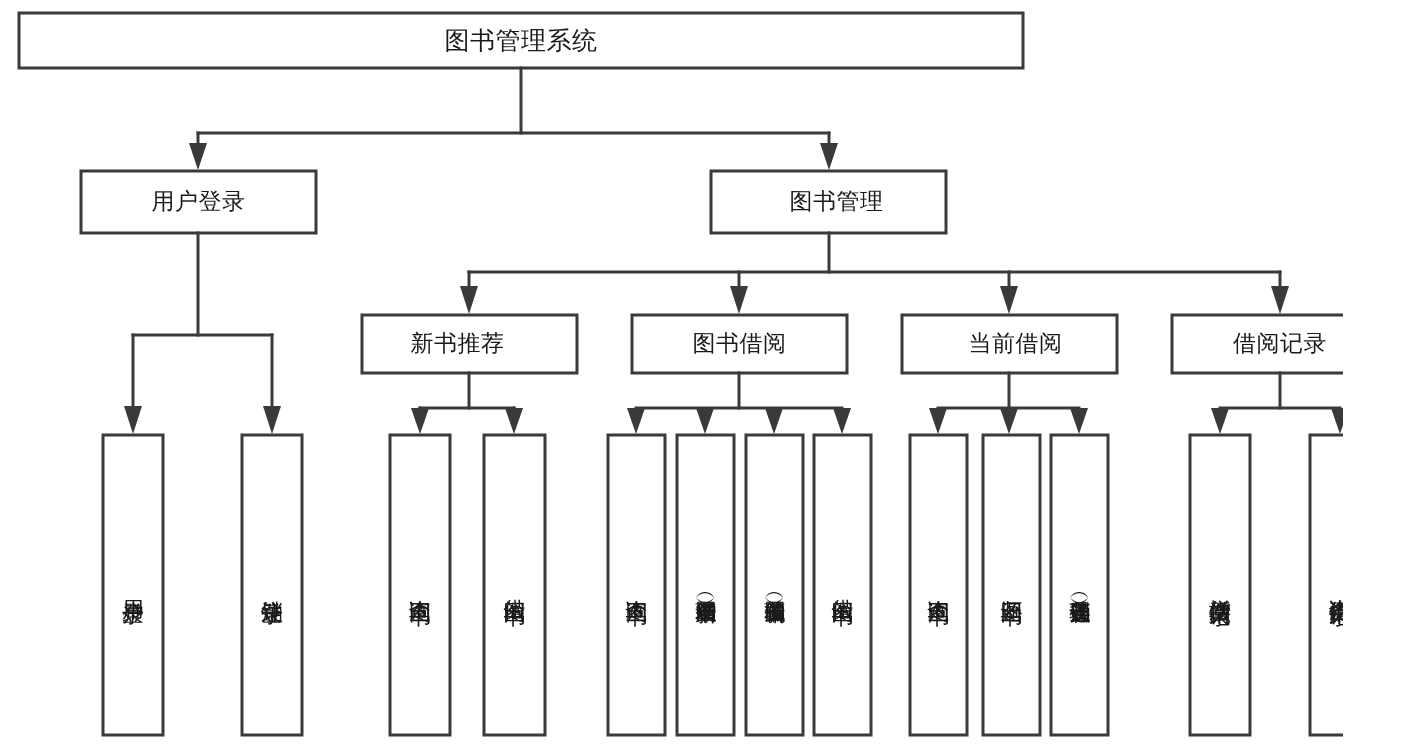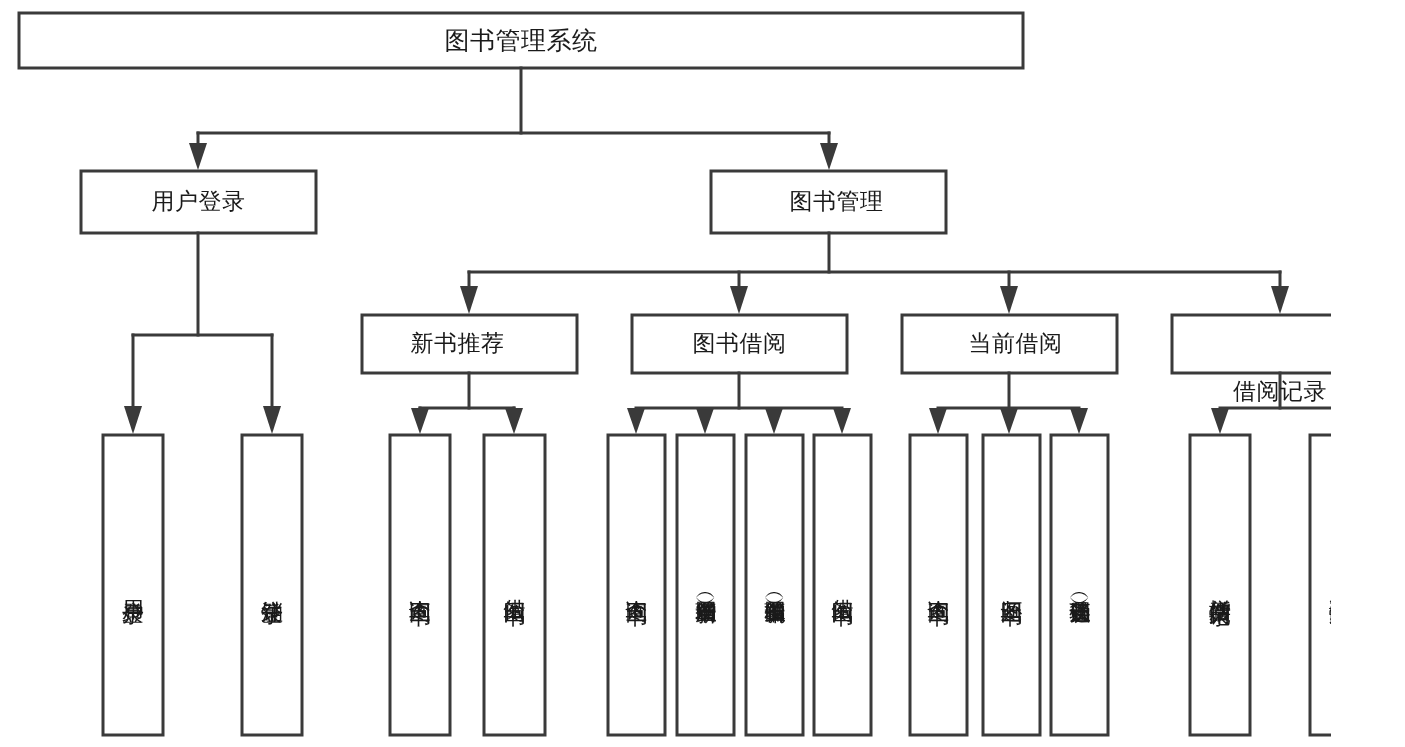--- a/index.html
+++ b/index.html
@@ -9,20 +9,21 @@
   }
   body {
     font-family: "DejaVu Sans", "Liberation Sans", sans-serif;
   }
   #diagram-root {
     position: relative;
     width: 1331px;
     height: 747px;
     background: #ffffff;
     overflow: hidden;
+    padding-left: 12px;
   }
   svg.flow {
     position: absolute;
     left: 0;
     top: 0;
     width: 1405px;
     height: 747px;
   }
   .node-rect {
     fill: #ffffff;
@@ -163,21 +164,21 @@
   </svg>
 
   <div class="node-label-h" style="left:19px; top:13px; width:1004px; height:55px; font-size:25px;">图书管理系统</div>
 
   <div class="node-label-h" style="left:81px; top:171px; width:235px; height:62px;">用户登录</div>
   <div class="node-label-h" style="left:719px; top:171px; width:235px; height:62px;">图书管理</div>
 
   <div class="node-label-h" style="left:350px; top:315px; width:215px; height:58px;">新书推荐</div>
   <div class="node-label-h" style="left:632px; top:315px; width:215px; height:58px;">图书借阅</div>
   <div class="node-label-h" style="left:908px; top:315px; width:215px; height:58px;">当前借阅</div>
-  <div class="node-label-h" style="left:1172px; top:315px; width:216px; height:58px;margin-top:48px;">借阅记录</div>
+  <div class="node-label-h" style="left:1172px; top:315px; width:216px; height:58px;">借阅记录</div>
 
   <div class="node-label-v" style="left:103px; top:435px; width:60px; height:300px;">用户登录</div>
   <div class="node-label-v" style="left:242px; top:435px; width:60px; height:300px;">注销登录</div>
 
   <div class="node-label-v" style="left:390px; top:435px; width:60px; height:300px;">查询图书</div>
   <div class="node-label-v" style="left:484px; top:435px; width:61px; height:300px;">借阅图书</div>
 
   <div class="node-label-v" style="left:608px; top:435px; width:57px; height:300px;">查询图书</div>
   <div class="node-label-v" style="left:677px; top:435px; width:57px; height:300px; font-size:21px; letter-spacing:0px;">新增图书（管理员）</div>
   <div class="node-label-v" style="left:746px; top:435px; width:57px; height:300px; font-size:21px; letter-spacing:0px;">编辑图书（管理员）</div>

